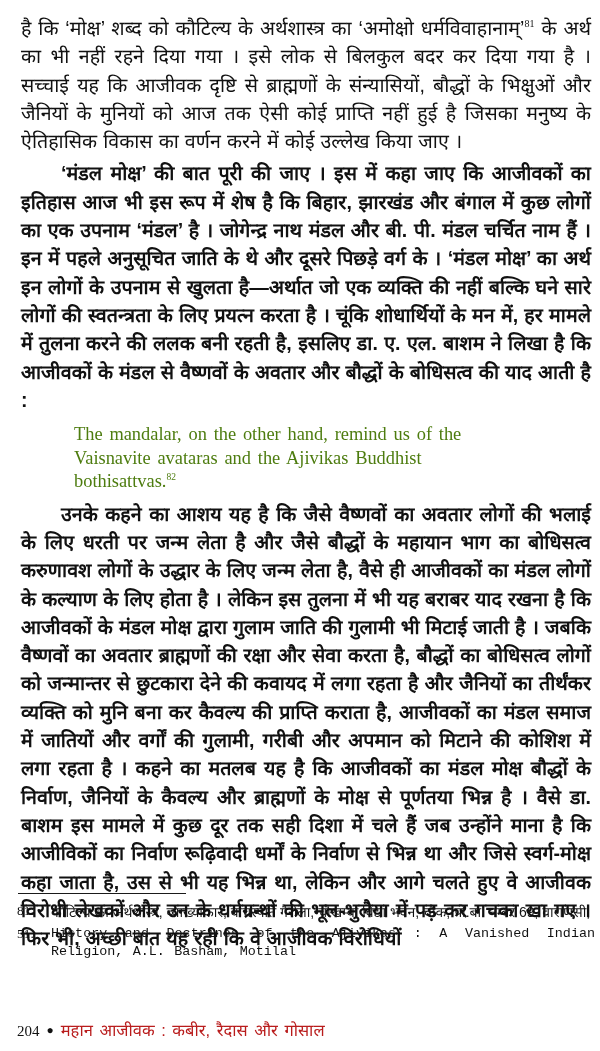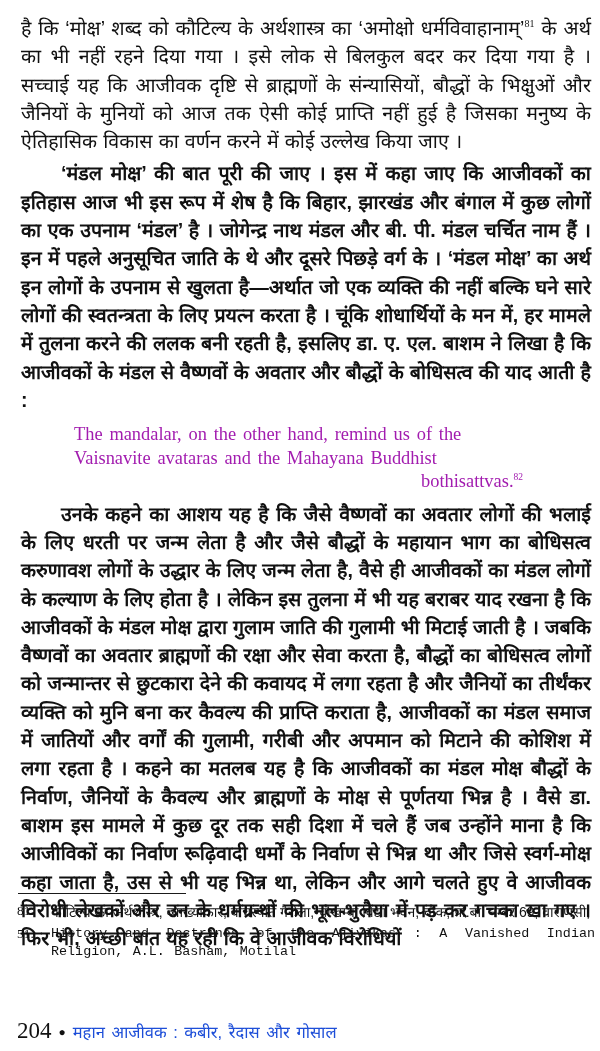--- a/index.html
+++ b/index.html
@@ -65,24 +65,24 @@
     padding-right: 72px;
   }
   .quote-block p {
     margin: 0;
     font-family: "Liberation Serif", "DejaVu Serif", serif;
     font-size: 18.4px;
     line-height: 23.5px;
     text-align: justify;
     text-justify: inter-word;
     word-spacing: 2.2px;
-    color: #a21caf;
+    color: #4d7c0f;
   }
   .quote-block p.last {
-    text-align: right;
+    text-align: left;
     word-spacing: normal;
   }
   .quote-block .sup {
     font-size: 9.5px;
     vertical-align: super;
     line-height: 0;
   }
 
   
   .footnotes {
@@ -139,51 +139,51 @@
     position: absolute;
     left: 17px;
     top: 1018px;
     width: 500px;
     display: flex;
     align-items: baseline;
     gap: 7px;
   }
   .footer .pagenum {
     font-family: "Liberation Serif", "DejaVu Serif", serif;
-    font-size: 23px;
+    font-size: 15px;
     color: #111111;
   }
   .footer .bullet {
     font-size: 12px;
     color: #111111;
     line-height: 1;
     position: relative;
     top: -2px;
   }
   .footer .runhead {
     font-family: "Liberation Sans", "DejaVu Sans", sans-serif;
     font-size: 16.5px;
-    color: #1d4ed8;
+    color: #b91c1c;
     word-spacing: 2px;
   }
 </style>
 </head>
 <body>
 
 <div class="page">
 
   <div class="body-region">
 
     <p class="hindi"><span>है कि ‘मोक्ष’ शब्द को कौटिल्य के अर्थशास्त्र का ‘अमोक्षो धर्मविवाहानाम्’</span><span class="sup">81</span><span> के अर्थ का भी नहीं रहने दिया गया । इसे लोक से बिलकुल बदर कर दिया गया है । सच्चाई यह कि आजीवक दृष्टि से ब्राह्मणों के संन्यासियों, बौद्धों के भिक्षुओं और जैनियों के मुनियों को आज तक ऐसी कोई प्राप्ति नहीं हुई है जिसका मनुष्य के ऐतिहासिक विकास का वर्णन करने में कोई उल्लेख किया जाए ।</span></p>
 
     <p class="hindi indent">‘मंडल मोक्ष’ की बात पूरी की जाए । इस में कहा जाए कि आजीवकों का इतिहास आज भी इस रूप में शेष है कि बिहार, झारखंड और बंगाल में कुछ लोगों का एक उपनाम ‘मंडल’ है । जोगेन्द्र नाथ मंडल और बी. पी. मंडल चर्चित नाम हैं । इन में पहले अनुसूचित जाति के थे और दूसरे पिछड़े वर्ग के । ‘मंडल मोक्ष’ का अर्थ इन लोगों के उपनाम से खुलता है—अर्थात जो एक व्यक्ति की नहीं बल्कि घने सारे लोगों की स्वतन्त्रता के लिए प्रयत्न करता है । चूंकि शोधार्थियों के मन में, हर मामले में तुलना करने की ललक बनी रहती है, इसलिए डा. ए. एल. बाशम ने लिखा है कि आजीवकों के मंडल से वैष्णवों के अवतार और बौद्धों के बोधिसत्व की याद आती है :</p>
 
     <div class="quote-block">
       <p>The mandalar, on the other hand, remind us of the</p>
-      <p>Vaisnavite avataras and the Mahayana Buddhist</p>
+      <p>Vaisnavite avataras and the Ajivikas Buddhist</p>
       <p class="last"><span>bothisattvas.</span><span class="sup">82</span></p>
     </div>
 
     <p class="hindi indent">उनके कहने का आशय यह है कि जैसे वैष्णवों का अवतार लोगों की भलाई के लिए धरती पर जन्म लेता है और जैसे बौद्धों के महायान भाग का बोधिसत्व करुणावश लोगों के उद्धार के लिए जन्म लेता है, वैसे ही आजीवकों का मंडल लोगों के कल्याण के लिए होता है । लेकिन इस तुलना में भी यह बराबर याद रखना है कि आजीवकों के मंडल मोक्ष द्वारा गुलाम जाति की गुलामी भी मिटाई जाती है । जबकि वैष्णवों का अवतार ब्राह्मणों की रक्षा और सेवा करता है, बौद्धों का बोधिसत्व लोगों को जन्मान्तर से छुटकारा देने की कवायद में लगा रहता है और जैनियों का तीर्थंकर व्यक्ति को मुनि बना कर कैवल्य की प्राप्ति कराता है, आजीवकों का मंडल समाज में जातियों और वर्गों की गुलामी, गरीबी और अपमान को मिटाने की कोशिश में लगा रहता है । कहने का मतलब यह है कि आजीवकों का मंडल मोक्ष बौद्धों के निर्वाण, जैनियों के कैवल्य और ब्राह्मणों के मोक्ष से पूर्णतया भिन्न है । वैसे डा. बाशम इस मामले में कुछ दूर तक सही दिशा में चले हैं जब उन्होंने माना है कि आजीविकों का निर्वाण रूढ़िवादी धर्मों के निर्वाण से भिन्न था और जिसे स्वर्ग-मोक्ष कहा जाता है, उस से भी यह भिन्न था, लेकिन और आगे चलते हुए वे आजीवक विरोधी लेखकों और उन के धर्मग्रन्थों की भूल-भुलैया में पड़ कर गचका खा गए । फिर भी, अच्छी बात यह रही कि वे आजीवक विरोधियों</p>
 
   </div>
 
   <div class="footnotes">
     <div class="fn-rule"></div>
 

